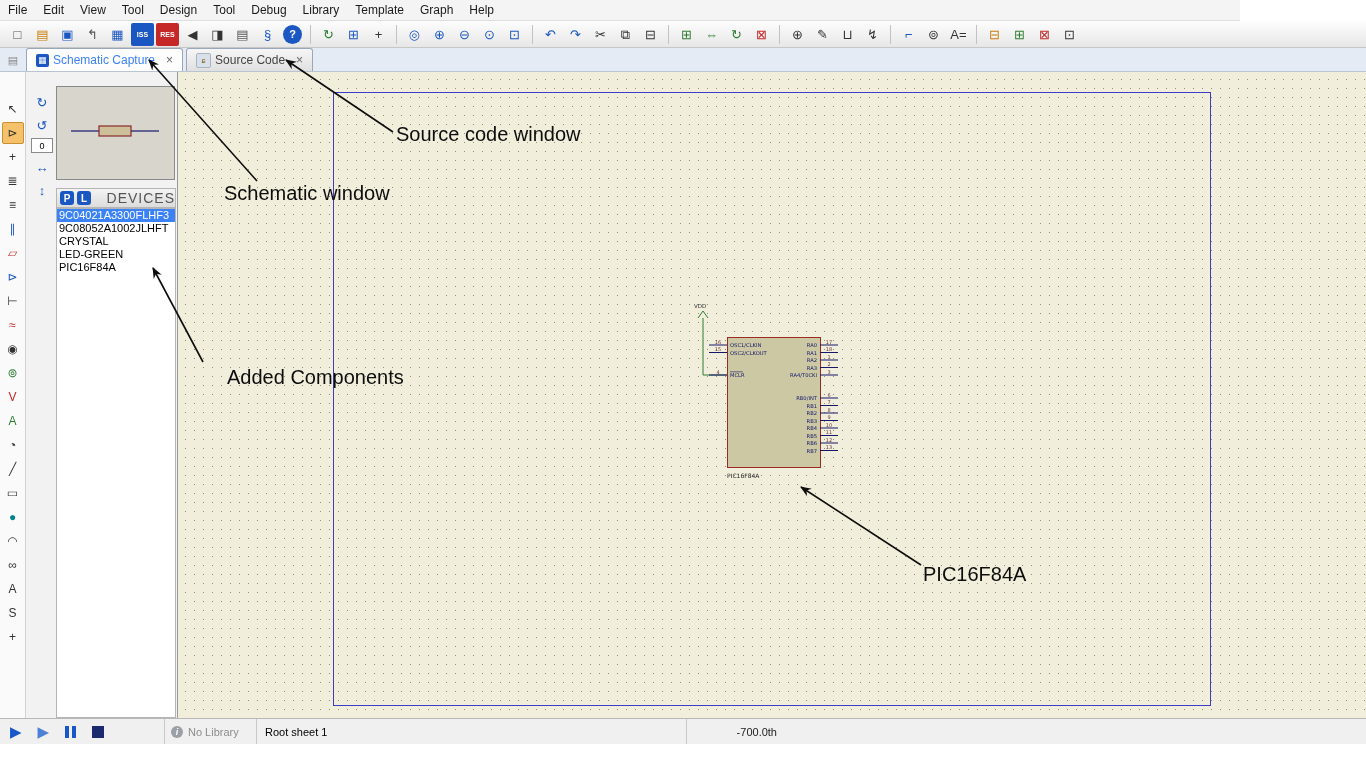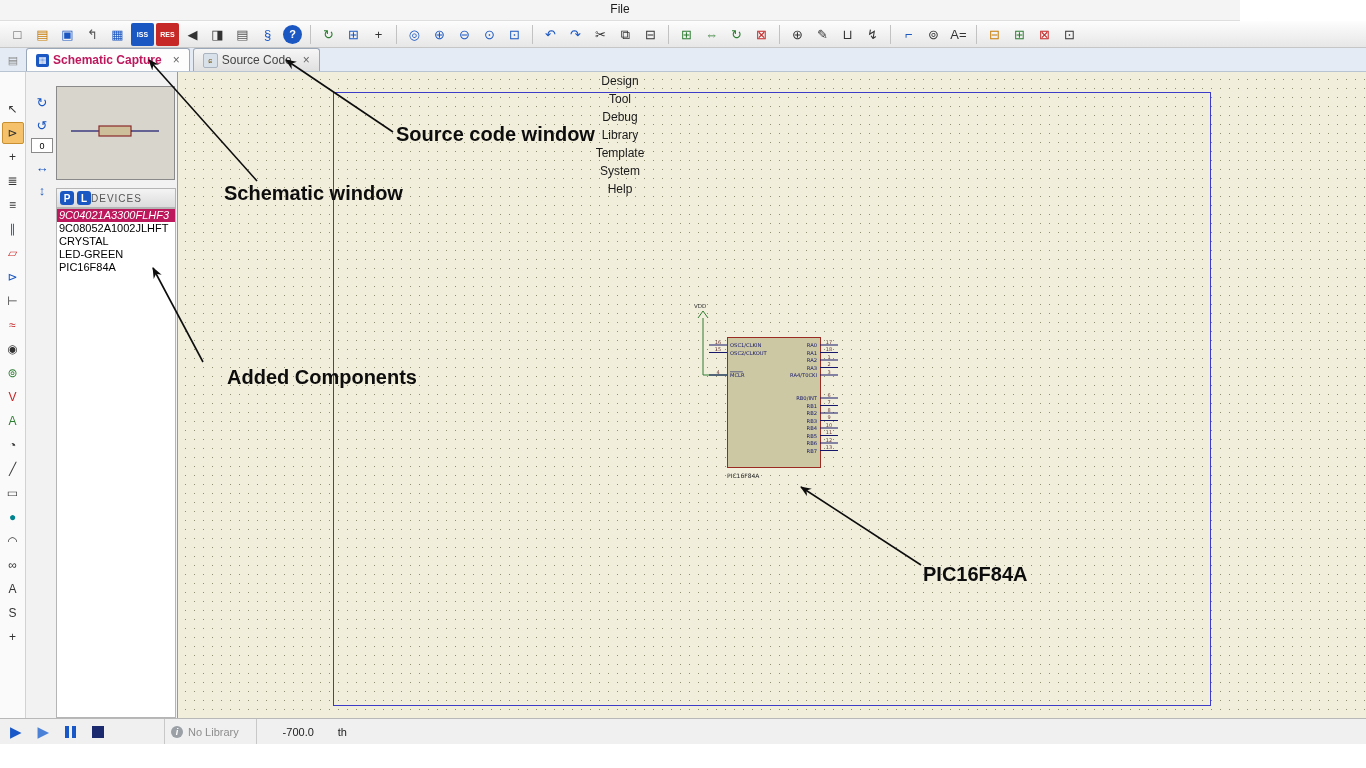--- a/index.html
+++ b/index.html
@@ -1,99 +1,99 @@
 <!DOCTYPE html>
 <html><head>
 <meta charset="utf-8">
 <style>
   html,body{margin:0;padding:0;background:#fff;}
   #app{position:relative;width:1366px;height:768px;font-family:"Liberation Sans",sans-serif;overflow:hidden;background:#fff;}
 
   
-  #menu-bar{position:absolute;left:0;top:0;width:1240px;height:21px;background:#f4f4f4;border-bottom:1px solid #dedede;display:flex;align-items:center;box-sizing:border-box;z-index:5;flex-direction:column;}
+  #menu-bar{position:absolute;left:0;top:0;width:1240px;height:21px;background:#f4f4f4;border-bottom:1px solid #dedede;display:flex;align-items:center;box-sizing:border-box;z-index:5;}
   .menu-item{font-size:12px;color:#1a1a1a;padding:2px 8px;cursor:default;}
 
   
   #main-toolbar{position:absolute;left:0;top:21px;width:1366px;height:27px;background:linear-gradient(#fdfdfd,#e7e7e7);border-bottom:1px solid #c6c6c6;display:flex;align-items:center;padding-left:5px;box-sizing:border-box;z-index:5;}
   .tb-btn{display:inline-flex;align-items:center;justify-content:center;width:21px;height:21px;margin:0 1px;font-size:13px;line-height:1;border:1px solid transparent;border-radius:2px;background:transparent;}
   .tb-sep{display:inline-block;width:1px;height:19px;background:#c2c2c2;margin:0 5px;}
   .c-plain{color:#555}.c-blue{color:#1b57c2}.c-green{color:#2e7d32}.c-red{color:#c62828}.c-amber{color:#c77d0a}.c-dark{color:#333}.c-teal{color:#00838f}
   .c-badge-blue{background:#1b57c2;color:#fff;font-size:7px;font-weight:bold;border-radius:2px;}
   .c-badge-red{background:#c62828;color:#fff;font-size:7px;font-weight:bold;border-radius:2px;}
   .c-round-blue{background:#1b57c2;color:#fff;border-radius:50%;font-size:11px;font-weight:bold;width:17px;height:17px;margin:0 3px;}
 
   
   #tab-bar{position:absolute;left:0;top:48px;width:1366px;height:24px;background:#e4ebf5;border-bottom:1px solid #b9c4d2;display:flex;align-items:flex-end;box-sizing:border-box;z-index:5;}
   .tab-strip-stub{width:26px;text-align:center;font-size:11px;color:#8a8a8a;padding-bottom:4px;}
   .tab{display:flex;align-items:center;height:23px;padding:0 9px;margin-right:3px;border:1px solid #9aa7b8;border-bottom:none;border-radius:3px 3px 0 0;box-sizing:border-box;}
   .tab.active{background:#fdfdfd;}
-  .tab.active .tab-label{color:#be185d;font-weight:bold;}
+  .tab.active .tab-label{color:#3b82f6;font-weight:normal;}
   .tab.inactive{background:linear-gradient(#f6f6f6,#e0e0e0);}
   .tab-label{font-size:12px;color:#444;margin:0 4px;white-space:nowrap;}
   .tab-ico{display:inline-flex;align-items:center;justify-content:center;width:13px;height:13px;font-size:9px;border-radius:2px;}
   .ico-sch{background:#1b57c2;color:#fff;}
   .ico-src{background:#d8e0ea;color:#7a5a10;border:1px solid #aab4c0;font-size:8px;}
   .tab-close{font-size:12px;color:#666;margin-left:7px;line-height:1;}
 
   
   #left-panel{position:absolute;left:0;top:72px;width:178px;height:646px;background:#f2f2f2;border-right:1px solid #9a9a9a;box-sizing:border-box;z-index:4;}
   #tool-strip{position:absolute;left:0;top:0;width:26px;height:646px;background:#fafafa;border-right:1px solid #d2d2d2;box-sizing:border-box;display:flex;flex-direction:column;align-items:center;padding-top:26px;}
   .lt-btn{display:flex;align-items:center;justify-content:center;width:20px;height:20px;margin-bottom:2px;font-size:12px;line-height:1;border:1px solid transparent;border-radius:2px;}
   .lt-btn.selected{background:#f5c26b;border-color:#c89030;}
   #orient-col{position:absolute;left:28px;top:0;width:28px;height:200px;display:flex;flex-direction:column;align-items:center;padding-top:20px;box-sizing:border-box;}
   .or-btn{display:flex;align-items:center;justify-content:center;width:20px;height:20px;margin-bottom:3px;font-size:13px;color:#1b57c2;}
   #angle-input{width:20px;height:13px;font-size:9px;text-align:center;border:1px solid #8a8a8a;background:#fff;padding:0;margin-bottom:4px;font-family:"Liberation Sans",sans-serif;}
   #preview-box{position:absolute;left:56px;top:14px;width:119px;height:94px;background:#d8d5cc;border:1px solid #8a8a8a;box-sizing:border-box;}
   #selector-header{position:absolute;left:56px;top:116px;width:120px;height:20px;background:linear-gradient(#f4f4f4,#dcdcdc);border:1px solid #b5b5b5;display:flex;align-items:center;box-sizing:border-box;}
   .pl-btn{display:inline-flex;align-items:center;justify-content:center;width:14px;height:14px;margin-left:3px;background:#1b57c2;color:#fff;font-size:10px;font-weight:bold;border-radius:3px;}
-  #devices-label{flex:1;text-align:left;font-size:10px;color:#555;letter-spacing:1px;}
+  #devices-label{flex:1;text-align:right;font-size:14px;color:#555;letter-spacing:1px;}
   #device-list{position:absolute;left:56px;top:136px;width:120px;height:510px;background:#fff;border:1px solid #b5b5b5;box-sizing:border-box;overflow:hidden;}
   .device-item{font-size:11px;color:#000;height:13px;line-height:13px;padding:0 2px;white-space:nowrap;}
-  .device-item.selected{background:#be185d;color:#fff;font-style:italic;}
+  .device-item.selected{background:#3b82f6;color:#fff;}
 
   
   #canvas{position:absolute;left:178px;top:72px;width:1188px;height:646px;background-color:#f1eedc;background-image:radial-gradient(circle,#8f8f72 0.7px,transparent 0.9px);background-size:9px 9px;background-position:3px 3px;overflow:hidden;z-index:1;}
   #schematic-svg{position:absolute;left:0;top:0;}
   #schematic-svg text{font-family:"DejaVu Sans",sans-serif;}
 
   
   #arrow-overlay{position:absolute;left:0;top:0;z-index:50;pointer-events:none;}
-  .ann{position:absolute;font-size:20px;color:#0d0d0d;z-index:51;white-space:nowrap;font-weight:bold;}
+  .ann{position:absolute;font-size:20px;color:#0d0d0d;z-index:51;white-space:nowrap;}
 
   
   #status-bar{position:absolute;left:0;top:718px;width:1366px;height:26px;background:#f0f0f0;border-top:1px solid #b8b8b8;display:flex;align-items:center;font-size:11px;color:#222;box-sizing:border-box;z-index:6;}
   .sb-sec{height:100%;display:flex;align-items:center;box-sizing:border-box;border-right:1px solid #c8c8c8;}
   #sb-controls{width:165px;padding-left:10px;gap:16px;}
   .sim-play{color:#1857c8;font-size:15px;line-height:1;}
   .sim-step{color:#4b82d8;font-size:15px;line-height:1;}
   .sim-pause{display:inline-flex;gap:3px;}
   .sim-pause i{display:block;width:4px;height:12px;background:#1857c8;}
   .sim-stop{display:inline-block;width:12px;height:12px;background:#1b2a6e;}
   #sb-msg{width:92px;padding-left:6px;gap:5px;color:#8d8d8d;}
   .info-ico{display:inline-flex;align-items:center;justify-content:center;width:12px;height:12px;border-radius:50%;background:#9aa0a6;color:#fff;font-size:9px;font-style:italic;font-weight:bold;}
   #sb-sheet{width:430px;padding-left:8px;color:#000;}
   #sb-cx{flex:1;justify-content:center;}
-  #sb-cy{width:96px;justify-content:flex-end;gap:24px;padding-right:6px;border-right:none;}
+  #sb-cy{width:96px;justify-content:flex-end;gap:0;padding-right:6px;border-right:none;}
 </style>
 </head>
 <body>
 
 <div id="app">
 
   <div id="menu-bar">
       <span class="menu-item">File</span>
       <span class="menu-item">Edit</span>
       <span class="menu-item">View</span>
       <span class="menu-item">Tool</span>
       <span class="menu-item">Design</span>
       <span class="menu-item">Tool</span>
       <span class="menu-item">Debug</span>
       <span class="menu-item">Library</span>
       <span class="menu-item">Template</span>
-      <span class="menu-item">System</span>
+      <span class="menu-item">Graph</span>
       <span class="menu-item">Help</span>
     </div>
 
   <div id="main-toolbar">
       <span class="tb-btn c-plain">□</span>
       <span class="tb-btn c-amber">▤</span>
       <span class="tb-btn c-blue">▣</span>
       <span class="tb-btn c-plain">↰</span>
       <span class="tb-btn c-blue">▦</span>
       <span class="tb-btn c-badge-blue">ISS</span>
@@ -296,19 +296,22 @@
       <span class="sim-pause">
           <i></i>
           <i></i>
         </span>
       <span class="sim-stop"></span>
     </div>
     <div class="sb-sec" id="sb-msg">
       <span class="info-ico">i</span>
       <span>No Library</span>
     </div>
+    <div class="sb-sec" id="sb-sheet">
+      <span>Root sheet 1</span>
+    </div>
     <div class="sb-sec" id="sb-cy">
       <span>-700.0</span>
       <span>th</span>
     </div>
   </div>
 
 </div>
 
 </body></html>

